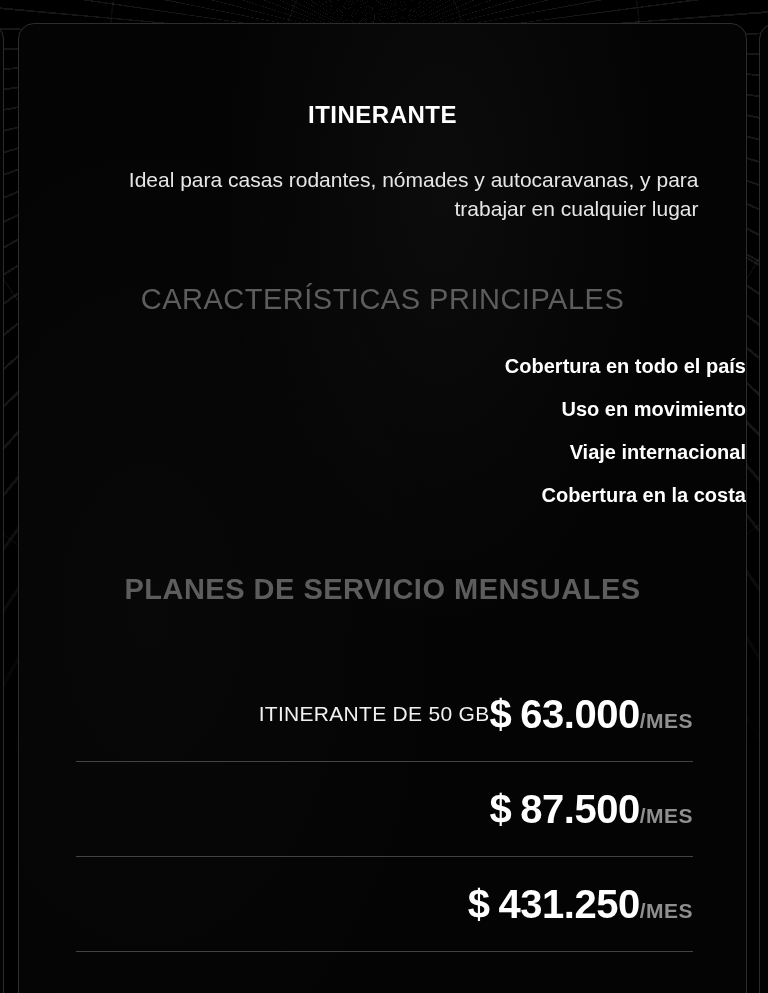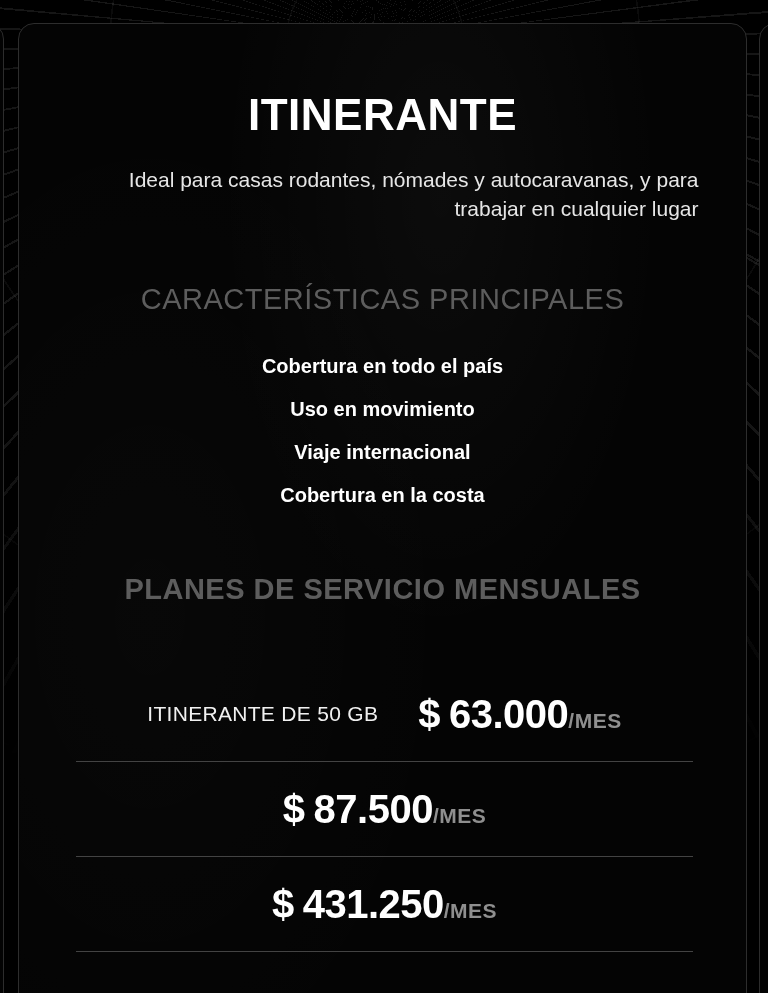--- a/index.html
+++ b/index.html
@@ -46,21 +46,21 @@
       radial-gradient(ellipse 420px 700px at 18% 55%, rgba(255,255,255,0.016), transparent 75%),
       #040404;
     border: 1px solid #2d2d2d;
     border-radius: 16px;
     color: #fff;
     text-align: center;
   }
 
   .card-title {
     margin: 69px 0 16px 0;
-    font-size: 44px; font-weight: 700;
+    font-size: 24px; font-weight: 700;
     line-height: 44px; letter-spacing: 0.5px;
     color: #ffffff;
   }
 
   .card-subtitle {
     margin: 28px auto 0 auto;
     max-width: 632px;
     font-size: 21px; font-weight: 400;
     line-height: 29px;
     color: #e6e6e6;
@@ -77,31 +77,31 @@
   .plans-heading    { margin-top: 56px; font-weight: bold; }
 
   .features-list {
     list-style: none;
     margin: 30px 0 0 0; padding: 0;
   }
   .features-list li {
     font-size: 20px; font-weight: 700;
     line-height: 43px;
     color: #ffffff;
+    text-align: right;
   }
 
   .plans-table {
     margin-top: 62px;
     padding: 0 53px 0 57px;
   }
   .plan-row {
     height: 94px;
-    display: flex; align-items: center; justify-content: center;
+    display: flex; align-items: center; justify-content: flex-end;
     border-bottom: 1px solid #434343;
-    gap: 40px;
   }
   .plan-name {
     font-size: 21px; font-weight: 400; letter-spacing: 0.3px;
     color: #f1f1f1; white-space: nowrap;
   }
   .plan-price {
     display: flex; align-items: baseline; white-space: nowrap;
   }
   .price-currency {
     font-size: 40px; font-weight: 700; color: #ffffff;

